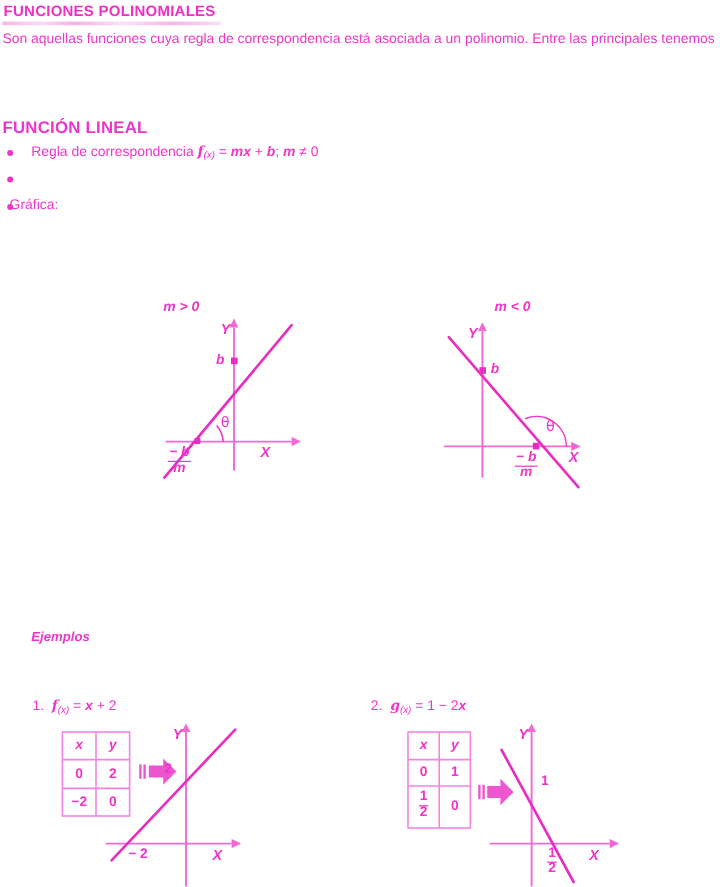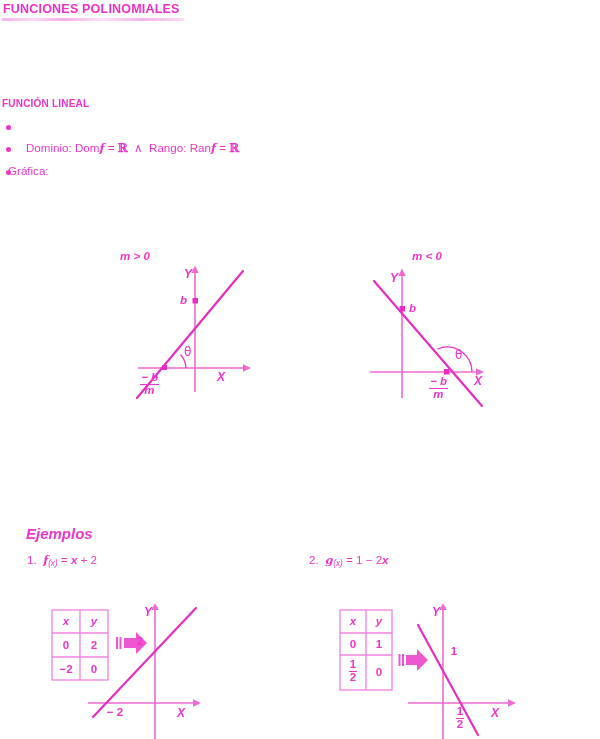--- a/index.html
+++ b/index.html
@@ -26,40 +26,40 @@
     opacity:.85;
   }
   .para{
     position:absolute;
     font-size:11.6px;line-height:17px;
     color:#ef35c9;
   }
   .p1{left:2px;top:24px;width:596px;}
   .h-sub{
     position:absolute;left:2px;top:98px;
-    font-weight:bold;font-size:10px;letter-spacing:.2px;
+    font-weight:bold;font-size:14px;letter-spacing:.2px;
   }
   .bullet-row{
     position:absolute;font-size:11.6px;
   }
   .bullet-dot{
     position:absolute;left:6px;width:5px;height:5px;border-radius:50%;
     background:#ef35c9;
   }
   .b1{left:26px;top:119px;}
   .b2{left:26px;top:141px;}
   .b3{left:8px;top:164px;}
   .d1{top:125px;} .d2{top:147px;} .d3{top:170px;}
   .p2{left:26px;top:196px;width:570px;}
   .p3{left:26px;top:454px;width:566px;line-height:20px;}
   .ejemplos{
     position:absolute;left:26px;top:525px;
-    font-size:15px;font-style:italic;font-weight:bold;
-  }
-  .ex-label{position:absolute;font-size:11.6px;}
+    font-size:11px;font-style:italic;font-weight:bold;
+  }
+  .ex-label{position:absolute;font-size:11.6px;margin-top:28px;}
   .ex1{left:27px;top:553px;}
   .ex2{left:309px;top:553px;}
 
   
   i.mv{font-style:italic;font-weight:bold;}
   .sub{font-size:8.2px;vertical-align:-2px;font-style:italic;}
   .bb{font-family:"DejaVu Serif",serif;font-weight:bold;font-size:12px;}
   .fn{font-style:italic;font-weight:bold;font-family:"DejaVu Serif",serif;}
 
   
@@ -87,29 +87,30 @@
   .fracbox{position:absolute;font-size:11.5px;font-weight:bold;font-style:italic;color:#ef35c9;}
 </style>
 </head>
 <body>
 
 <div class="page">
 
   <div class="h-title">FUNCIONES POLINOMIALES</div>
   <div class="h-underline"></div>
 
+  <div class="para p1">Son aquellas funciones cuya regla de correspondencia está asociada a un polinomio. Entre las principales tenemos</div>
 
   <div class="h-sub">FUNCIÓN LINEAL</div>
 
   <span class="bullet-dot d1"></span>
+  <div class="bullet-row b1">
+    <span>Regla de correspondencia&nbsp;</span><span class="fn">f</span><span class="sub">(x)</span><span>&nbsp;=&nbsp;</span><i class="mv">mx</i><span>&nbsp;+&nbsp;</span><i class="mv">b</i><span>;&nbsp;</span><i class="mv">m</i><span>&nbsp;≠ 0</span>
+  </div>
 
   <span class="bullet-dot d2"></span>
-  <div class="bullet-row b2">
-    <span>Dominio: Dom</span><span class="fn">f</span><span>&nbsp;=&nbsp;</span><span class="bb">ℝ</span><span>&nbsp;&nbsp;∧&nbsp;&nbsp;Rango: Ran</span><span class="fn">f</span><span>&nbsp;=&nbsp;</span><span class="bb">ℝ</span>
-  </div>
 
   <span class="bullet-dot d3"></span>
   <div class="bullet-row b3">
     <span>Gráfica:</span>
   </div>
 
 
 
   <div class="ejemplos">Ejemplos</div>
 
@@ -190,21 +191,21 @@
 
     <g>
       <line class="axis" x1="408" y1="703" x2="508" y2="703"></line>
       <polygon class="arrowhd" points="508,699.2 516,703 508,706.8"></polygon>
       <line class="axis" x1="443" y1="739" x2="443" y2="610"></line>
       <polygon class="arrowhd" points="439.3,610 443,603 446.7,610"></polygon>
       <line class="line" x1="418" y1="625" x2="478" y2="735"></line>
     </g>
   </svg>
 
-  <div class="cond" style="left:120px;top:249px;">m &gt; 0</div>
+  <div class="cond" style="left:136px;top:249px;">m &gt; 0</div>
   <div class="lab-ax" style="left:184px;top:267px;">Y</div>
   <div class="lab-ax" style="left:217px;top:370px;">X</div>
   <div class="lab" style="left:180px;top:294px;">b</div>
   <div class="lab-th" style="left:184px;top:345px;">θ</div>
   <div class="fracbox" style="left:140px;top:372px;">
     <span class="frac">
       <span class="num">− b</span>
       <span class="den">m</span>
     </span>
   </div>

